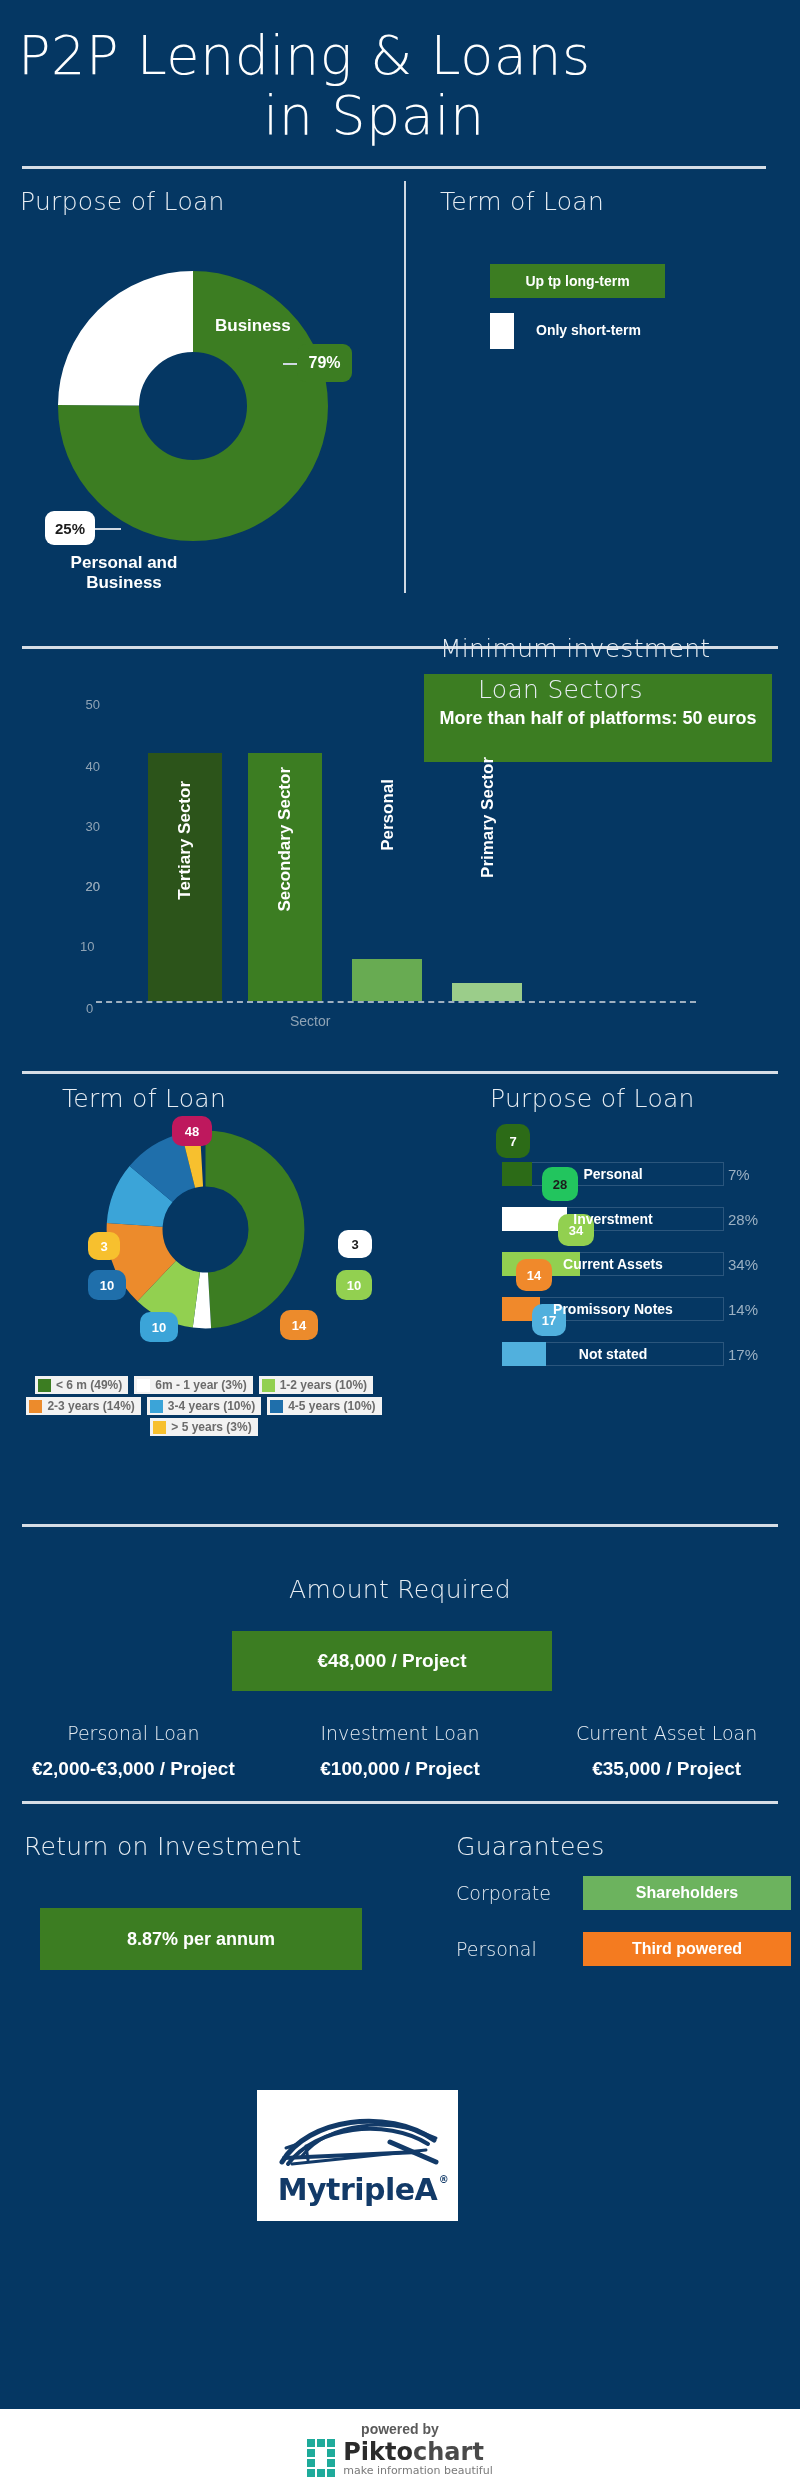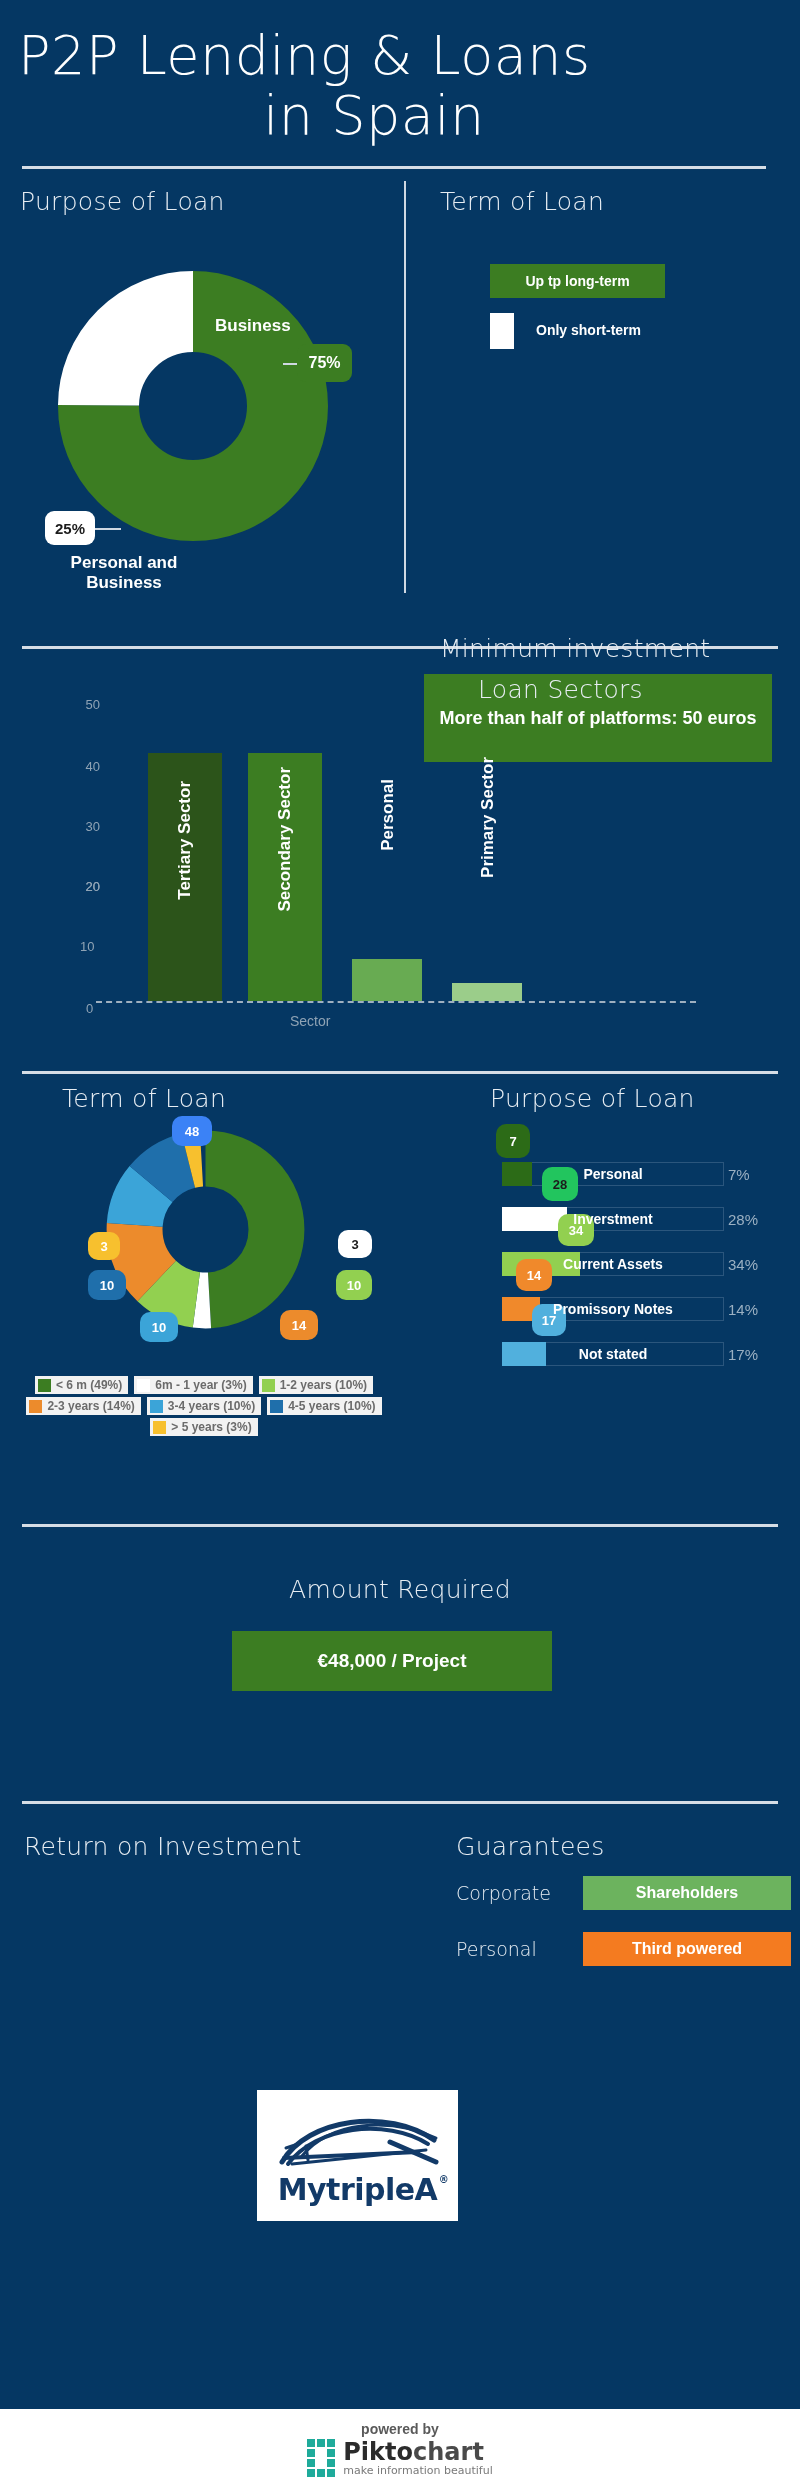--- a/index.html
+++ b/index.html
@@ -203,21 +203,21 @@
   <div class="sec-title" id="purpose1-title">Purpose of Loan</div>
 
   <div class="donut1-wrap">
     <svg class="donut1" viewBox="0 0 100 100">
       <circle cx="50" cy="50" r="35" fill="none" stroke="#3c7d22" stroke-width="30" stroke-dasharray="164.93 54.98" transform="rotate(-90 50 50)"></circle>
       <circle cx="50" cy="50" r="35" fill="none" stroke="#ffffff" stroke-width="30" stroke-dasharray="54.98 164.93" stroke-dashoffset="-164.93" transform="rotate(-90 50 50)"></circle>
     </svg>
     <div class="lbl-business">Business</div>
     <div class="lbl-pb">Personal and Business</div>
     <div class="leader" style="left:238px; top:102px; width:18px;"></div>
-    <div class="callout co-75">75%</div>
+    <div class="callout co-75">79%</div>
     <div class="leader" style="left:50px; top:267px; width:26px;"></div>
     <div class="callout co-25">25%</div>
   </div>
 
   <div class="sec-title" id="term1-title">Term of Loan</div>
   <div class="term-chip">Up tp long-term</div>
   <div class="sw-white"></div>
   <div class="lbl-short">Only short-term</div>
 
   <div class="sec-title" id="mininv-title">Minimum investment</div>
@@ -274,21 +274,21 @@
       <circle cx="50" cy="50" r="33" fill="none" stroke="#3c7d22" stroke-width="26" stroke-dasharray="101.6 105.8" stroke-dashoffset="0"></circle>
       <circle cx="50" cy="50" r="33" fill="none" stroke="#ffffff" stroke-width="26" stroke-dasharray="6.2 201.2" stroke-dashoffset="-101.6"></circle>
       <circle cx="50" cy="50" r="33" fill="none" stroke="#92d050" stroke-width="26" stroke-dasharray="20.7 186.7" stroke-dashoffset="-107.8"></circle>
       <circle cx="50" cy="50" r="33" fill="none" stroke="#ec8b2c" stroke-width="26" stroke-dasharray="29.0 178.4" stroke-dashoffset="-128.5"></circle>
       <circle cx="50" cy="50" r="33" fill="none" stroke="#3ba4d8" stroke-width="26" stroke-dasharray="20.7 186.7" stroke-dashoffset="-157.5"></circle>
       <circle cx="50" cy="50" r="33" fill="none" stroke="#1f6fab" stroke-width="26" stroke-dasharray="20.7 186.7" stroke-dashoffset="-178.2"></circle>
       <circle cx="50" cy="50" r="33" fill="none" stroke="#f7c02e" stroke-width="26" stroke-dasharray="6.2 201.2" stroke-dashoffset="-198.9"></circle>
     </g>
   </svg>
 
-  <div class="bubble" style="left:172px; top:42px; width:40px; height:30px; background:#3b82f6;">48</div>
+  <div class="bubble" style="left:172px; top:42px; width:40px; height:30px; background:#be185d;">48</div>
   <div class="bubble" style="left:338px; top:156px; width:34px; height:28px; background:#ffffff; color:#1c1c1c;">3</div>
   <div class="bubble" style="left:336px; top:196px; width:36px; height:30px; background:#92d050;">10</div>
   <div class="bubble" style="left:280px; top:236px; width:38px; height:30px; background:#ec8b2c;">14</div>
   <div class="bubble" style="left:140px; top:238px; width:38px; height:30px; background:#3ba4d8;">10</div>
   <div class="bubble" style="left:88px; top:196px; width:38px; height:30px; background:#1f6fab;">10</div>
   <div class="bubble" style="left:88px; top:158px; width:32px; height:28px; background:#f7c02e;">3</div>
 
   <div class="legend">
     <div class="legend-row">
       <span class="legend-item">
@@ -365,26 +365,41 @@
       <div class="pct">17%</div>
     </div>
   </div>
 </div>
 
 <div class="rule" style="margin-top:30px;"></div>
 
 <div class="amount">
   <div class="sec-title" id="amount-title">Amount Required</div>
   <div class="amount-box">€48,000 / Project</div>
+  <div class="loan-cols">
+    <div class="loan-col">
+      <div class="cap">Personal Loan</div>
+      <div class="val">€2,000-€3,000 / Project</div>
+    </div>
+    <div class="loan-col">
+      <div class="cap">Investment Loan</div>
+      <div class="val">€100,000 / Project</div>
+    </div>
+    <div class="loan-col">
+      <div class="cap">Current Asset Loan</div>
+      <div class="val">€35,000 / Project</div>
+    </div>
+  </div>
 </div>
 
 <div class="rule" style="margin-top:4px;"></div>
 
 <div class="roi">
   <div class="sec-title" id="roi-title">Return on Investment</div>
+  <div class="roi-box">8.87% per annum</div>
 
   <div class="sec-title" id="guar-title">Guarantees</div>
   <div class="g-row" style="left:456px; top:72px;">
     <span class="g-cap">Corporate</span>
     <span class="g-chip" style="background:#6cb35e;">Shareholders</span>
   </div>
   <div class="g-row" style="left:456px; top:128px;">
     <span class="g-cap">Personal</span>
     <span class="g-chip" style="background:#f47b20;">Third powered</span>
   </div>

